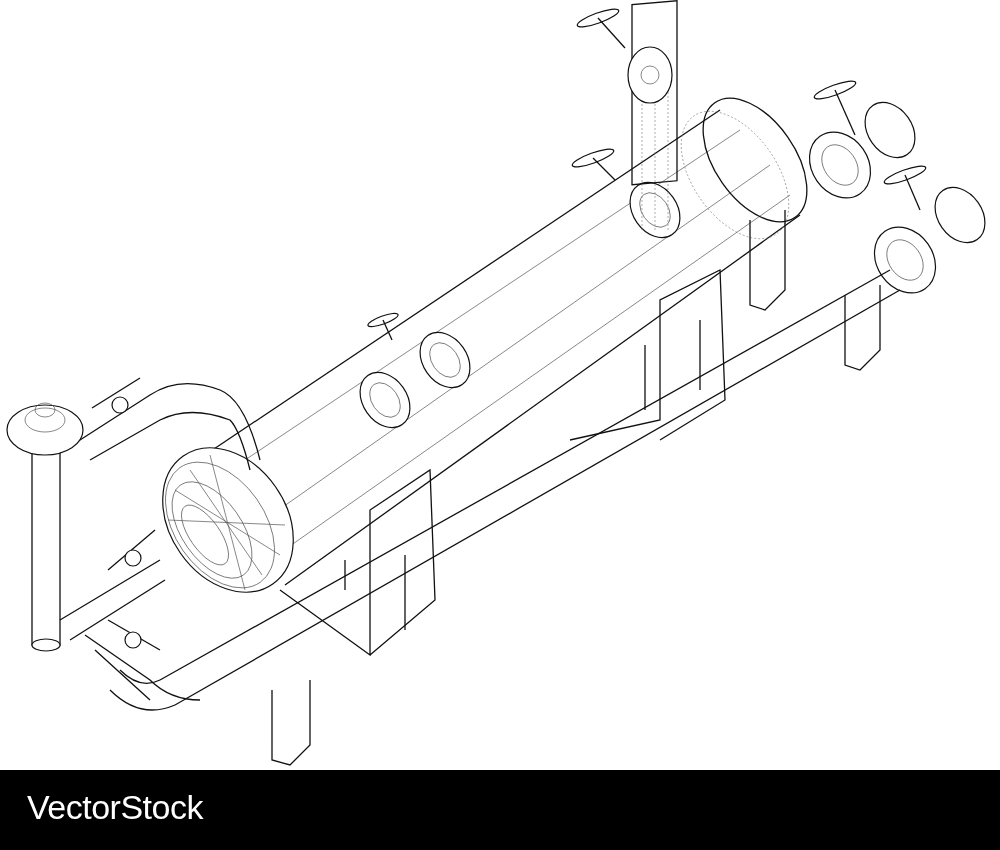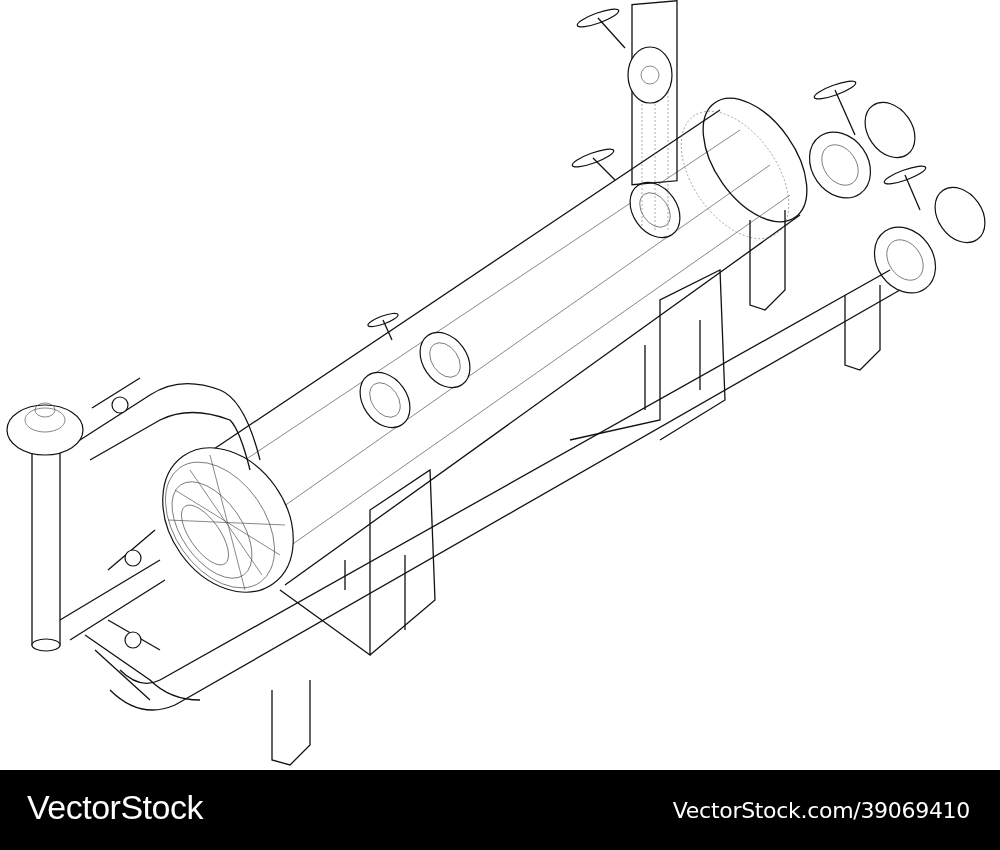--- a/index.html
+++ b/index.html
@@ -114,14 +114,13 @@
       <line class="ln" x1="108" y1="620" x2="160" y2="650"></line>
       <circle class="fl" cx="120" cy="405" r="8"></circle>
       <circle class="fl" cx="133" cy="558" r="8"></circle>
       <circle class="fl" cx="133" cy="640" r="8"></circle>
     </g>
   </svg>
 </div>
 
 <div class="banner">
   <span class="brand">VectorStock</span>
-  <span class="url">VectorStock.com/39069410</span>
 </div>
 
 </body></html>

